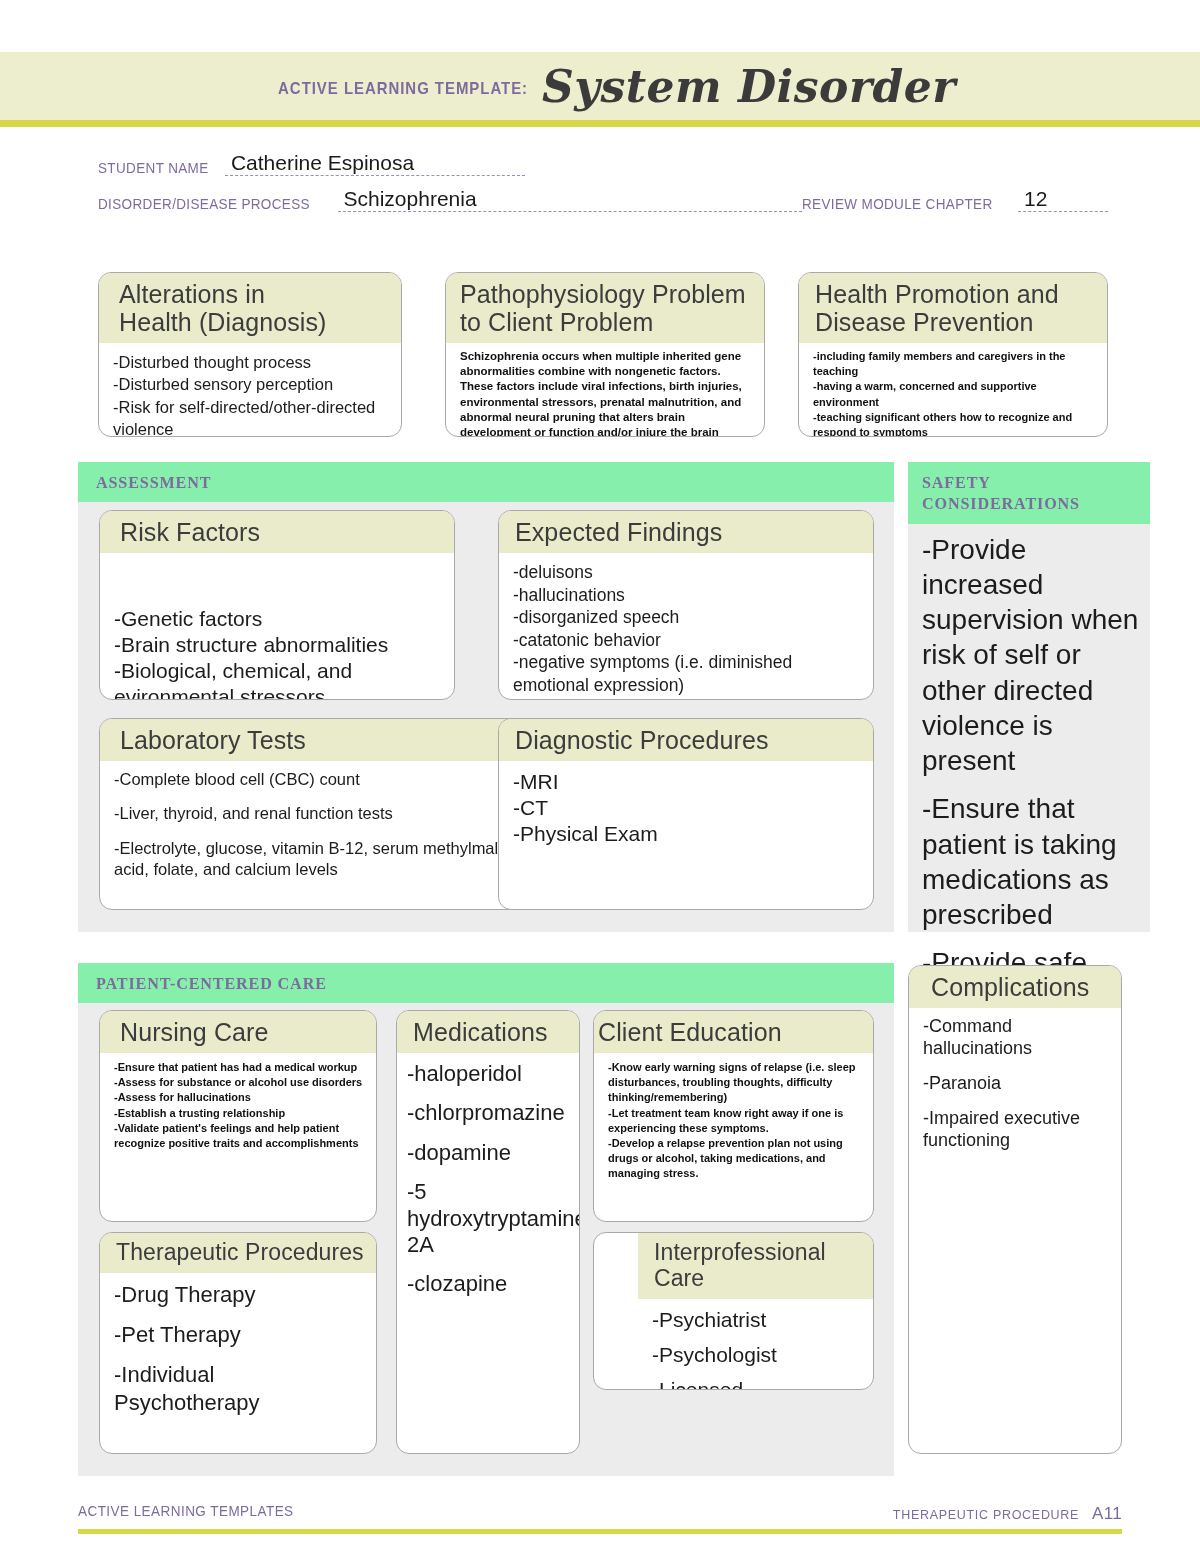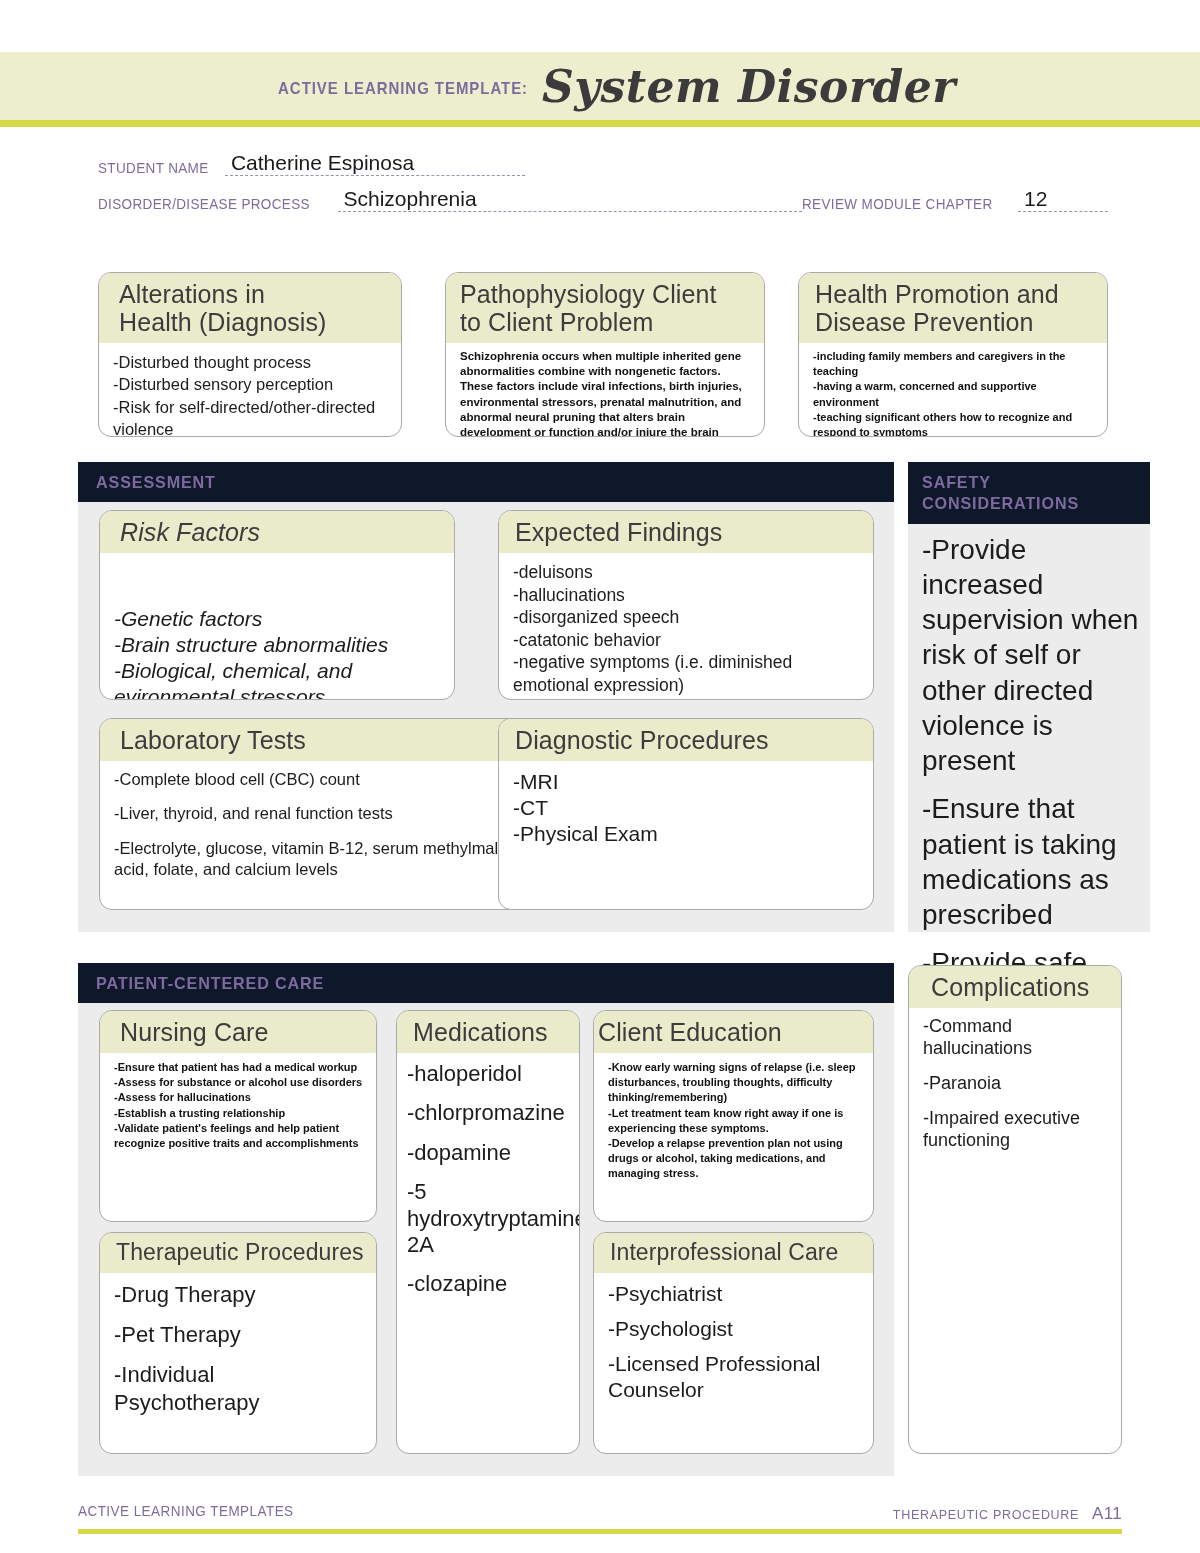--- a/index.html
+++ b/index.html
@@ -86,22 +86,23 @@
   .body-sm{font-size:11.5px;line-height:1.32;color:#111;font-weight:bold;}
   .body-xs{font-size:11px;line-height:1.38;color:#111;font-weight:bold;}
   .gap{height:13px;}
   .gap-sm{height:9px;}
 
   
   .panel{
     position:absolute;background:#ececec;box-sizing:border-box;
   }
   .panel-head{
-    background:#0f172a;width:100%;box-sizing:border-box;
+    background:#86efac;width:100%;box-sizing:border-box;
     padding:10px 0 9px 18px;
+    font-family:Liberation Serif, serif;
   }
   .panel-head .t{
     font-size:17px;font-weight:bold;color:#7d6b9e;
     letter-spacing:0.9px;line-height:1.25;
     transform:scaleX(0.95);transform-origin:left center;
   }
 
   
   .footer-rule{
     position:absolute;left:78px;top:1529px;width:1044px;height:5px;
@@ -151,21 +152,21 @@
       <div class="t">Alterations in</div>
       <div class="t">Health (Diagnosis)</div>
     </div>
     <div class="card-body body-md" style="white-space:pre-wrap;font-size:16.5px;line-height:1.36;">-Disturbed thought process
 -Disturbed sensory perception
 -Risk for self-directed/other-directed violence</div>
   </div>
 
   <div class="card" style="left:445px;top:272px;width:320px;height:165px;">
     <div class="card-head two" style="padding-left:14px;">
-      <div class="t">Pathophysiology Client</div>
+      <div class="t">Pathophysiology Problem</div>
       <div class="t">to Client Problem</div>
     </div>
     <div class="card-body body-sm" style="white-space:pre-wrap;padding-top:6px;">Schizophrenia occurs when multiple inherited gene abnormalities combine with nongenetic factors. These factors include viral infections, birth injuries, environmental stressors, prenatal malnutrition, and abnormal neural pruning that alters brain development or function and/or injure the brain directly</div>
   </div>
 
   <div class="card" style="left:798px;top:272px;width:310px;height:165px;">
     <div class="card-head two" style="padding-left:16px;">
       <div class="t">Health Promotion and</div>
       <div class="t">Disease Prevention</div>
     </div>
@@ -173,21 +174,21 @@
 -having a warm, concerned and supportive environment
 -teaching significant others how to recognize and respond to symptoms</div>
   </div>
 
   <div class="panel" style="left:78px;top:462px;width:816px;height:470px;">
     <div class="panel-head">
       <div class="t">ASSESSMENT</div>
     </div>
   </div>
 
-  <div class="card" style="left:99px;top:510px;width:356px;height:190px;font-style:italic;">
+  <div class="card" style="left:99px;top:510px;width:356px;height:190px;">
     <div class="card-head">
       <div class="t">Risk Factors</div>
     </div>
     <div class="card-body body-lg" style="white-space:pre-wrap;margin-top:45px;">-Genetic factors
 -Brain structure abnormalities
 -Biological, chemical, and evironmental stressors</div>
   </div>
 
   <div class="card" style="left:498px;top:510px;width:376px;height:190px;">
     <div class="card-head" style="padding-left:16px;">
@@ -285,21 +286,21 @@
 
   <div class="card" style="left:593px;top:1010px;width:281px;height:212px;">
     <div class="card-head" style="padding-left:4px;">
       <div class="t">Client Education</div>
     </div>
     <div class="card-body body-xs" style="white-space:pre-wrap;padding-top:7px;">-Know early warning signs of relapse (i.e. sleep disturbances, troubling thoughts, difficulty thinking/remembering)
 -Let treatment team know right away if one is experiencing these symptoms.
 -Develop a relapse prevention plan not using drugs or alcohol, taking medications, and managing stress.</div>
   </div>
 
-  <div class="card" style="left:593px;top:1232px;width:281px;height:222px;">
+  <div class="card" style="left:593px;top:1232px;width:281px;height:158px;padding-left:44px;">
     <div class="card-head" style="padding-left:16px;">
       <div class="t" style="font-size:23px;">Interprofessional Care</div>
     </div>
     <div class="card-body body-lg" style="font-size:21px;">
       <div>-Psychiatrist</div>
       <div class="gap-sm"></div>
       <div>-Psychologist</div>
       <div class="gap-sm"></div>
       <div>-Licensed Professional Counselor</div>
     </div>

